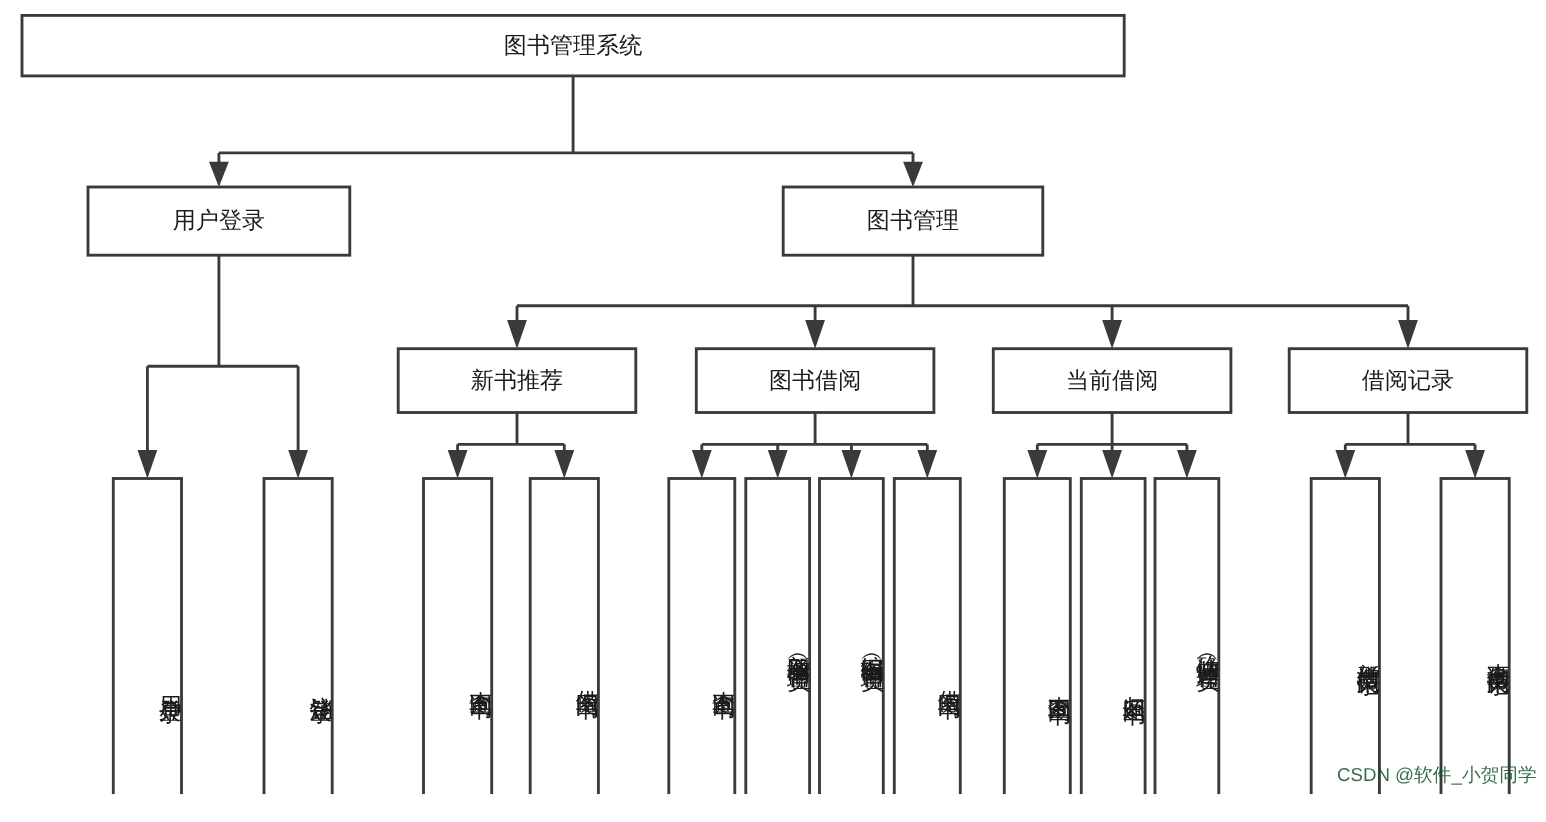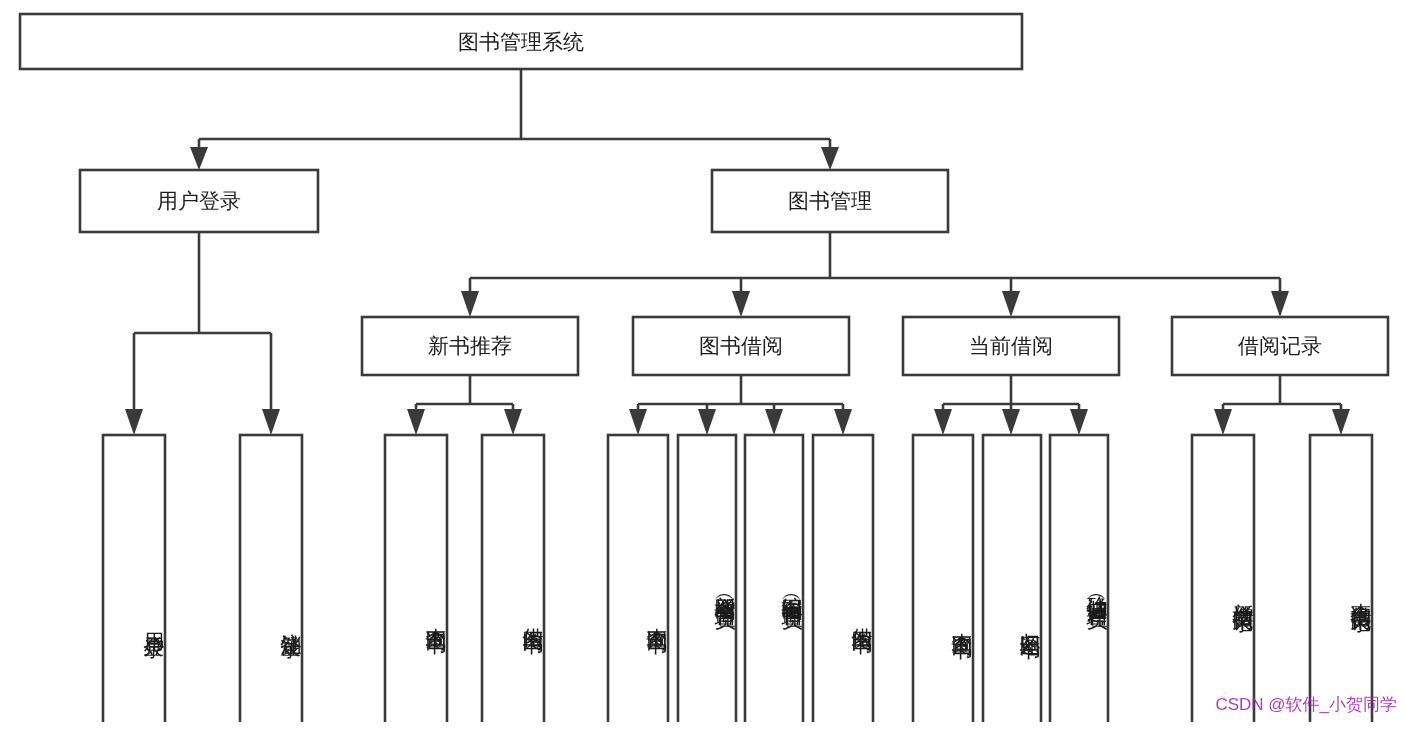--- a/index.html
+++ b/index.html
@@ -58,21 +58,21 @@
     align-items: flex-start;
     justify-content: center;
     pointer-events: none;
   }
   .watermark {
     position: absolute;
     right: 8px;
     bottom: 6px;
     font-family: "Liberation Sans", "DejaVu Sans", sans-serif;
     font-size: 17px;
-    color: #a21caf;
+    color: #14532d;
     white-space: nowrap;
     opacity: 0.85;
   }
 </style>
 </head>
 <body>
 
 <div id="diagram-root">
 
   <svg id="tree-svg" viewBox="0 0 1405 747" xmlns="http://www.w3.org/2000/svg">

